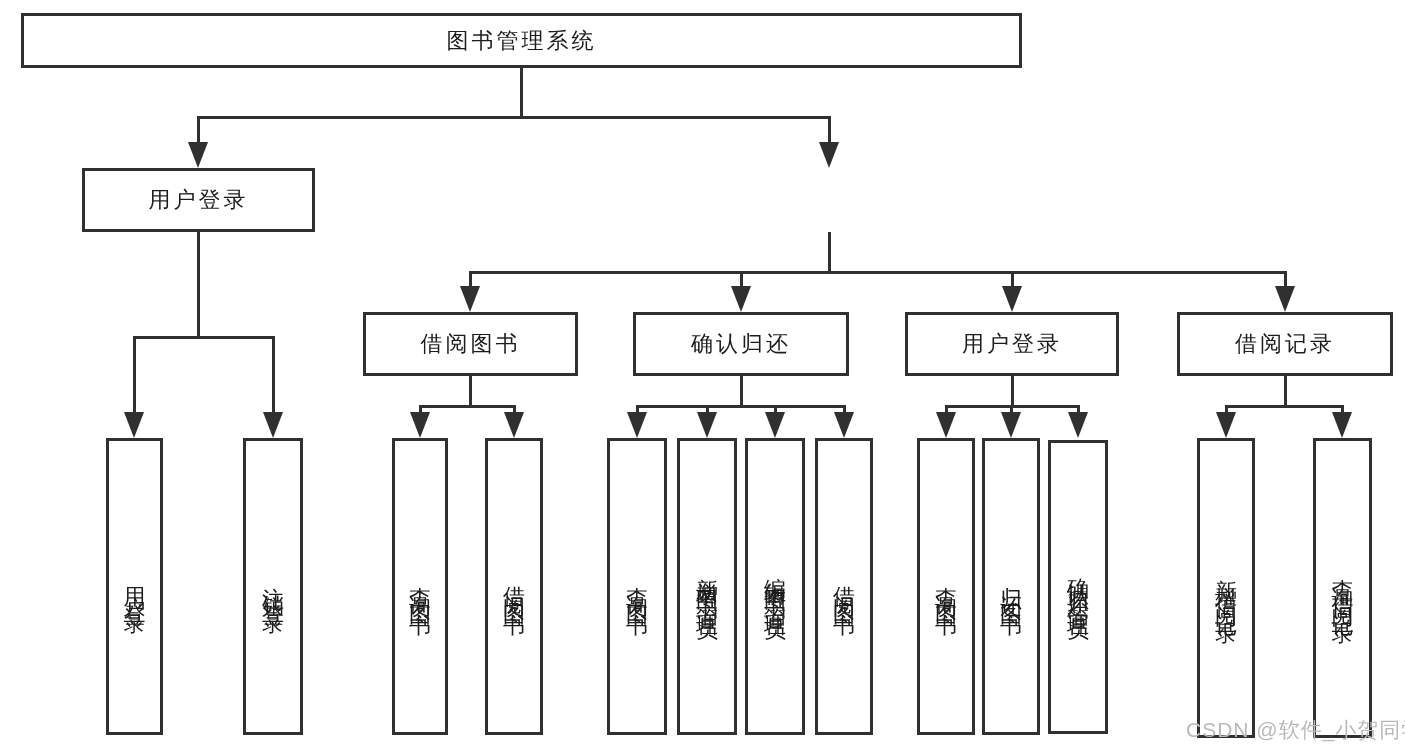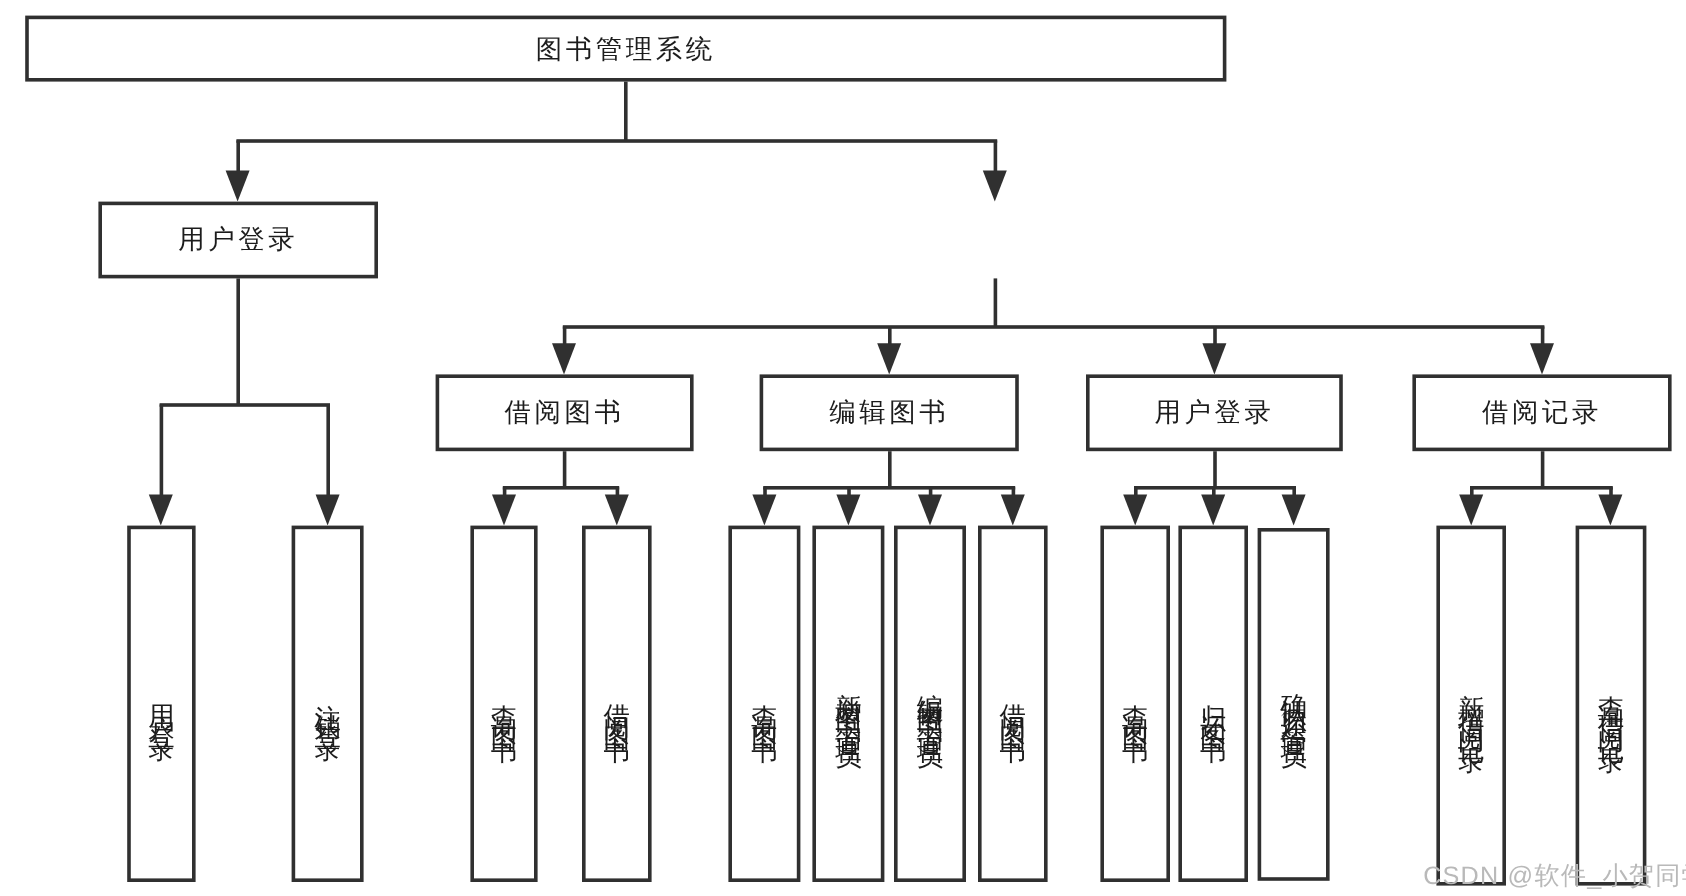--- a/index.html
+++ b/index.html
@@ -62,21 +62,21 @@
   <div class="ah" style="left:731px; top:286px;"></div>
   <div class="ln" style="left:1011px; top:272px; width:3px; height:17px;"></div>
   <div class="ah" style="left:1002px; top:286px;"></div>
   <div class="ln" style="left:1284px; top:272px; width:3px; height:17px;"></div>
   <div class="ah" style="left:1275px; top:286px;"></div>
 
   <div class="node" style="left:363px; top:312px; width:215px; height:64px;">
     <span>借阅图书</span>
   </div>
   <div class="node" style="left:633px; top:312px; width:216px; height:64px;">
-    <span>编辑图书</span>
+    <span>确认归还</span>
   </div>
   <div class="node" style="left:905px; top:312px; width:214px; height:64px;">
     <span>用户登录</span>
   </div>
   <div class="node" style="left:1177px; top:312px; width:216px; height:64px;">
     <span>借阅记录</span>
   </div>
 
   <div class="ln" style="left:469px; top:376px; width:3px; height:31px;"></div>
   <div class="ln" style="left:419px; top:405px; width:97px; height:3px;"></div>

